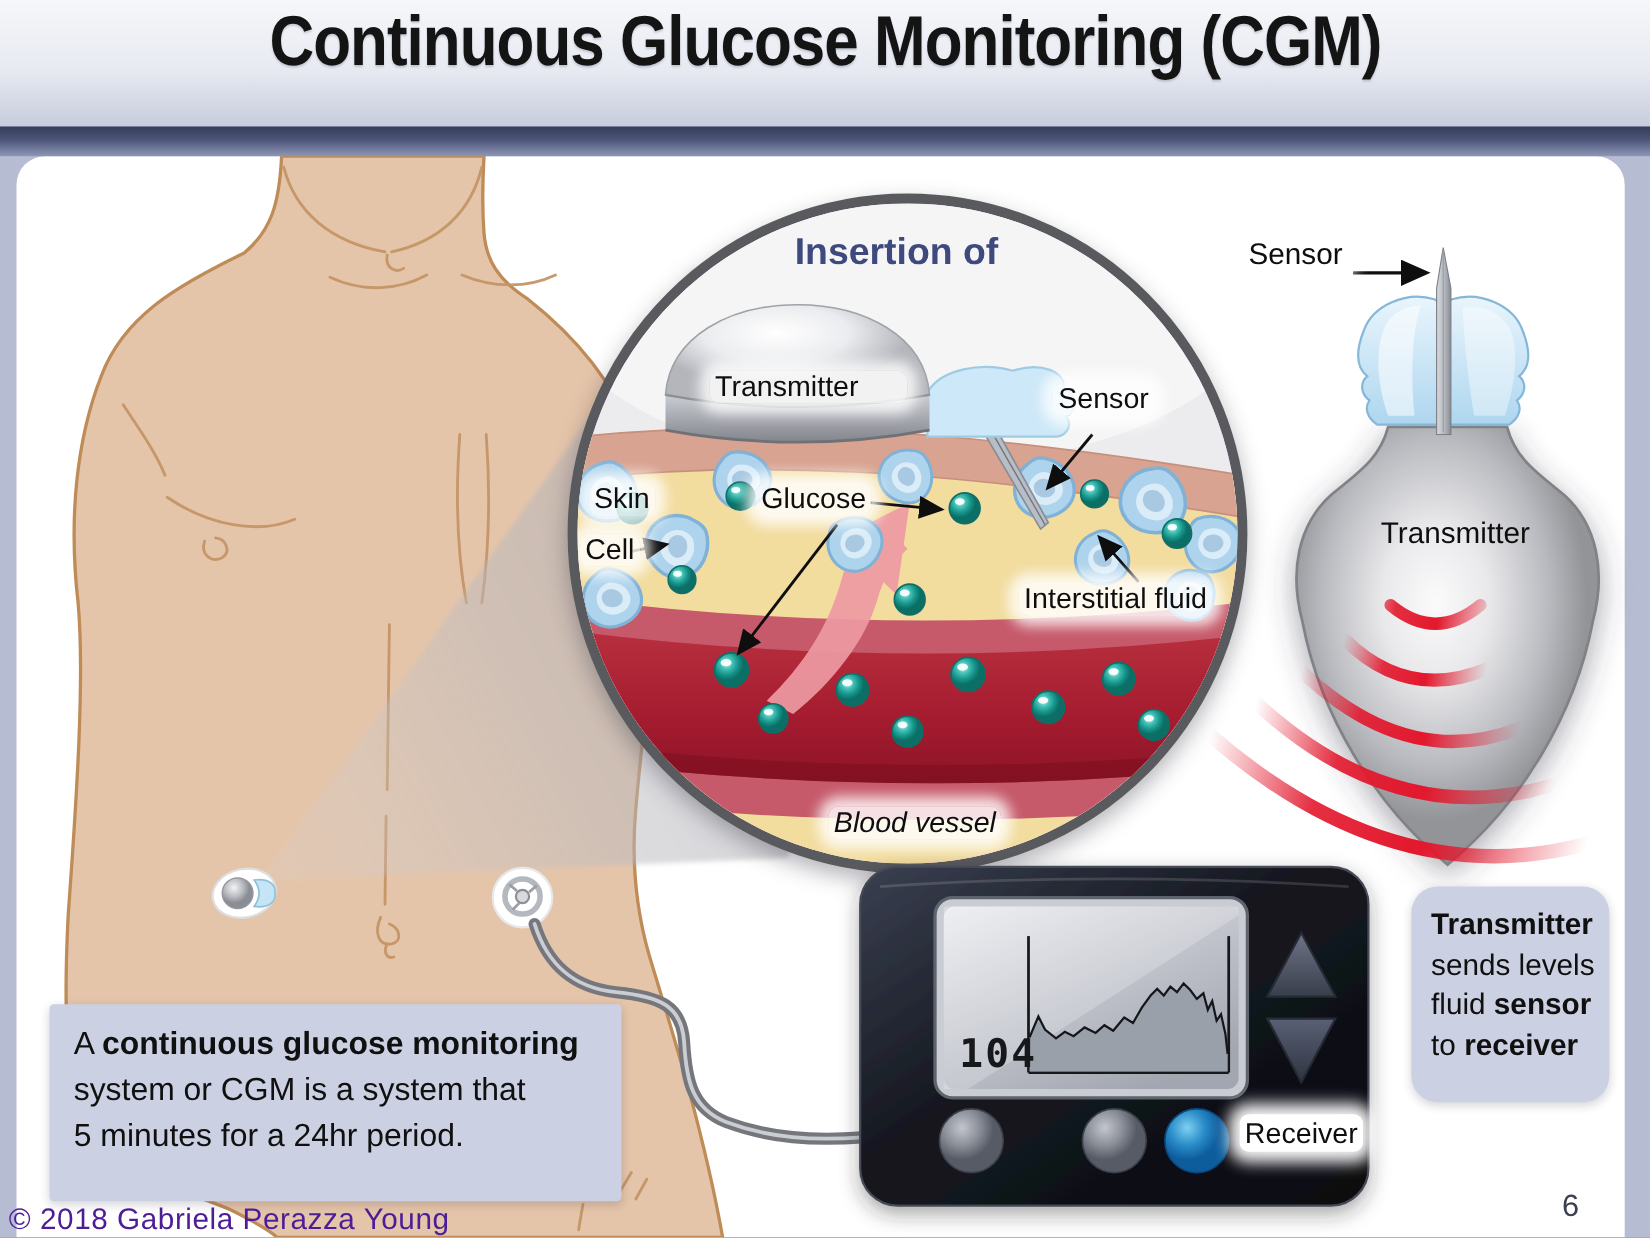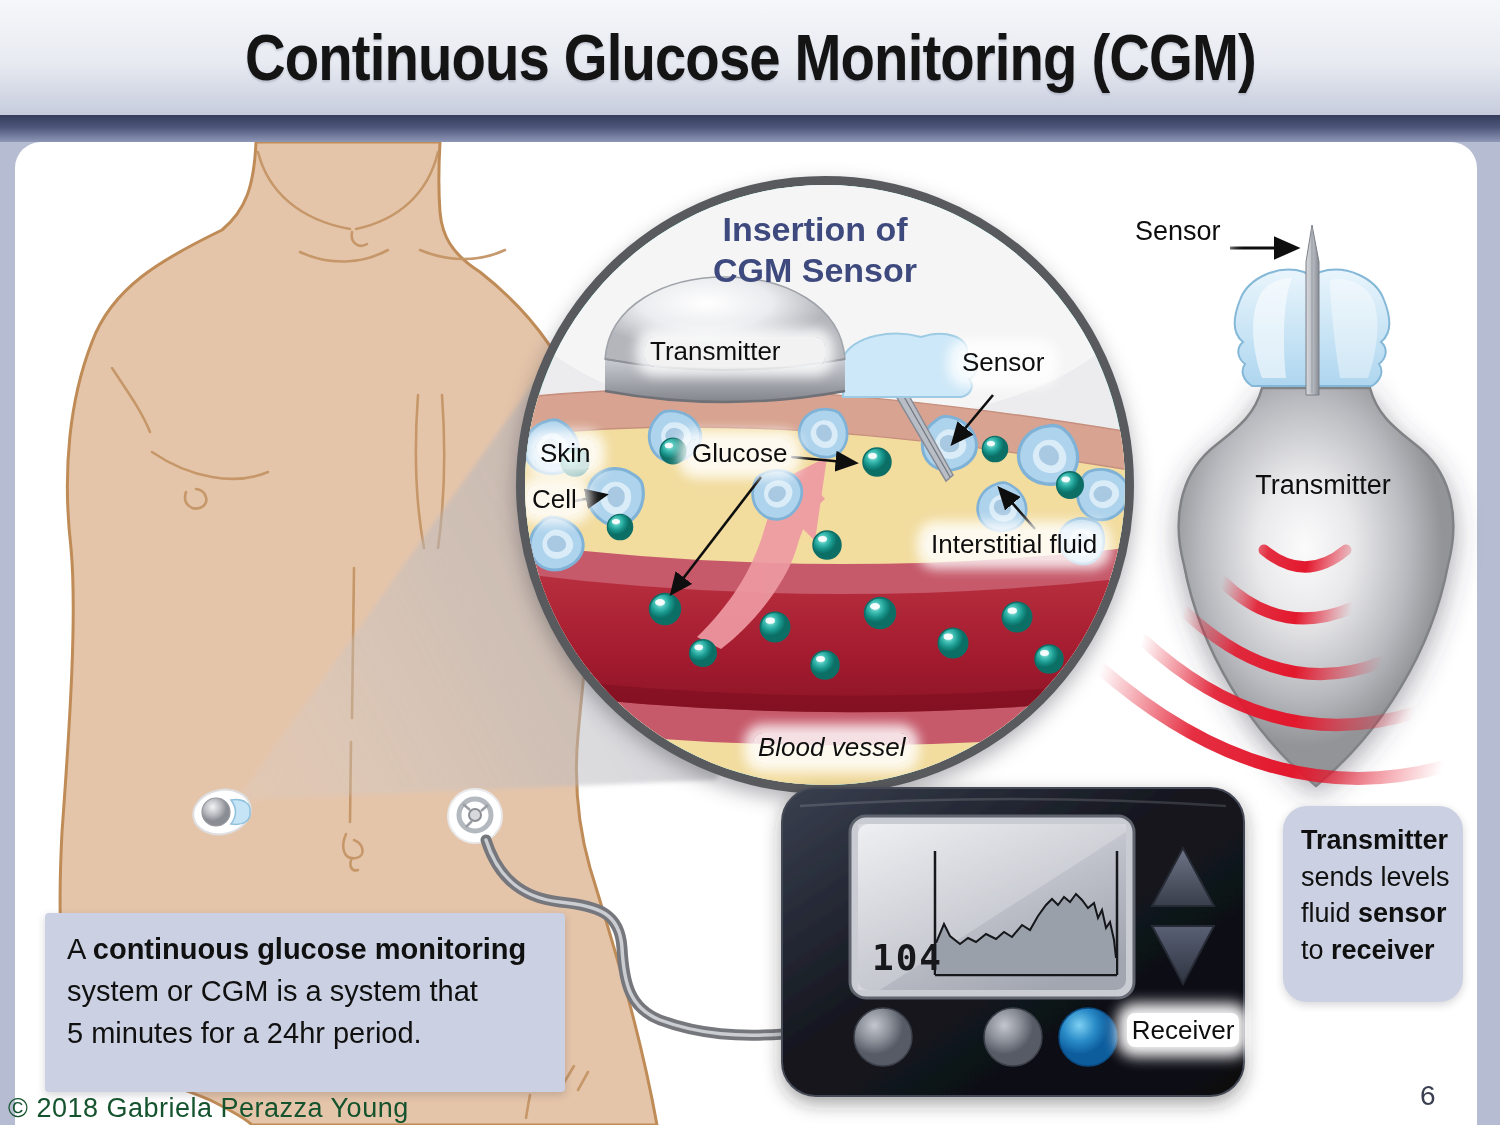--- a/index.html
+++ b/index.html
@@ -1,34 +1,34 @@
 <!DOCTYPE html>
 <html style="--page-bg: #b6bcd2; --accent-navy: #3e4a7e; --caption-bg: #cbd1e2; --signal-red: #e3182d; --vessel-red: #a91c30; --interstitial-yellow: #f2dc9e; --glucose-teal: #27a096; --cell-blue: #aed3ec; --skin-tone: #e5c5aa; --receiver-button-blue: #1d7fc1;"><head>
 <meta charset="utf-8">
 <style>
   html,body{margin:0;padding:0;background:#888;}
   #slide{position:relative;width:1500px;height:1125px;overflow:hidden;
     background:var(--page-bg,#b6bcd2);font-family:"Liberation Sans",sans-serif;}
   
   .header{position:absolute;left:0;top:0;width:1500px;height:115px;z-index:10;
     background:linear-gradient(180deg,#f6f7fa 0%,#e7eaf1 55%,#c7ccdd 100%);
-    display:flex;align-items:center;justify-content:center;}
+    display:flex;align-items:flex-start;justify-content:center;}
   .header h1{margin:0;font-size:64px;font-weight:700;color:#141414;letter-spacing:-1px;
     transform:scaleX(.88);transform-origin:center;white-space:nowrap;
     text-shadow:0 2px 2px rgba(120,125,150,.35);}
   .topbar{position:absolute;left:0;top:115px;width:1500px;height:27px;z-index:10;
     background:linear-gradient(180deg,#353d5b 0%,#4d567a 45%,#8d96b5 100%);}
   
   .card{position:absolute;left:15px;top:142px;width:1462px;height:983px;background:#ffffff;
     border-radius:26px 26px 0 0;z-index:0;}
   .layer{position:absolute;left:0;top:0;width:1500px;height:1125px;}
   .z1{z-index:1}.z3{z-index:3}.z4{z-index:4}
   
   .inset{position:absolute;left:516px;top:176px;width:618px;height:618px;box-sizing:border-box;
-    border:9px solid #595a5e;border-radius:50%;background:#5eead4;overflow:hidden;z-index:2;
+    border:9px solid #595a5e;border-radius:50%;background:#f0abfc;overflow:hidden;z-index:2;
     box-shadow:0 8px 20px rgba(40,40,55,.35);}
   .inset svg{position:absolute;left:0;top:0;}
   .inset-title{position:absolute;left:40px;top:24px;width:500px;text-align:center;
     font-size:34px;font-weight:700;color:var(--accent-navy,#3e4a7e);line-height:1.22;z-index:5;}
   
   .lbl{position:absolute;font-size:26px;color:#0e0e0f;white-space:nowrap;line-height:1.15;
     background:rgba(255,255,255,.82);border-radius:10px;padding:0 5px;z-index:5;
     box-shadow:0 0 12px 9px rgba(255,255,255,.82);}
   .lbl.center{text-align:center;}
   .lbl.plain{background:transparent;box-shadow:none;}
@@ -36,21 +36,21 @@
   .caption{position:absolute;background:var(--caption-bg,#cbd1e2);color:#101010;z-index:6;
     box-shadow:0 3px 9px rgba(30,30,50,.18);}
   .caption .cap-line{white-space:nowrap;}
   #caption-left{left:45px;top:913px;width:520px;height:179px;border-radius:4px;
     padding:15px 22px;box-sizing:border-box;font-size:29px;line-height:1.455;}
   #caption-right{left:1283px;top:806px;width:180px;height:196px;border-radius:24px;
     padding:16px 18px;box-sizing:border-box;font-size:27px;line-height:1.36;}
   .receiver-tag{position:absolute;left:1127px;top:1013px;width:112px;height:34px;z-index:5;
     background:#ffffff;border-radius:8px;display:flex;align-items:center;justify-content:center;
     font-size:26px;color:#0e0e0f;box-shadow:0 0 14px 10px rgba(255,255,255,.95);}
-  .copyright{position:absolute;left:8px;top:1093px;font-size:27px;color:#14532d;z-index:7;
+  .copyright{position:absolute;left:8px;top:1093px;font-size:27px;color:#4c1d95;z-index:7;
     letter-spacing:.5px;}
   .pagenum{position:absolute;left:1420px;top:1080px;font-size:28px;color:#3a3f52;z-index:7;}
 </style>
 </head>
 <body>
 
 <div id="slide">
 
   <div class="header">
     <h1>Continuous Glucose Monitoring (CGM)</h1>
@@ -225,21 +225,20 @@
       <g stroke="#0e0e0f" stroke-width="2.6" fill="none" marker-end="url(#arrowA)">
         <path d="M468,210 L428,258"></path>
         <path d="M266,272 L330,278"></path>
         <path d="M236,292 L147,408"></path>
         <path d="M50,316 L80,310"></path>
         <path d="M510,344 L475,304"></path>
       </g>
     </svg>
     <div class="inset-title">
       <div>Insertion of</div>
-      <div>CGM Sensor</div>
     </div>
     <div class="lbl" style="left:120px;top:152px;width:170px;">
       <span class="center">Transmitter</span></div>
     <div class="lbl" style="left:432px;top:163px;">
       <span>Sensor</span></div>
     <div class="lbl" style="left:10px;top:210px;margin-top:44px;">
       <span>Skin</span></div>
     <div class="lbl" style="left:162px;top:254px;text-align:center;">
       <span>Glucose</span></div>
     <div class="lbl" style="left:2px;top:300px;">

